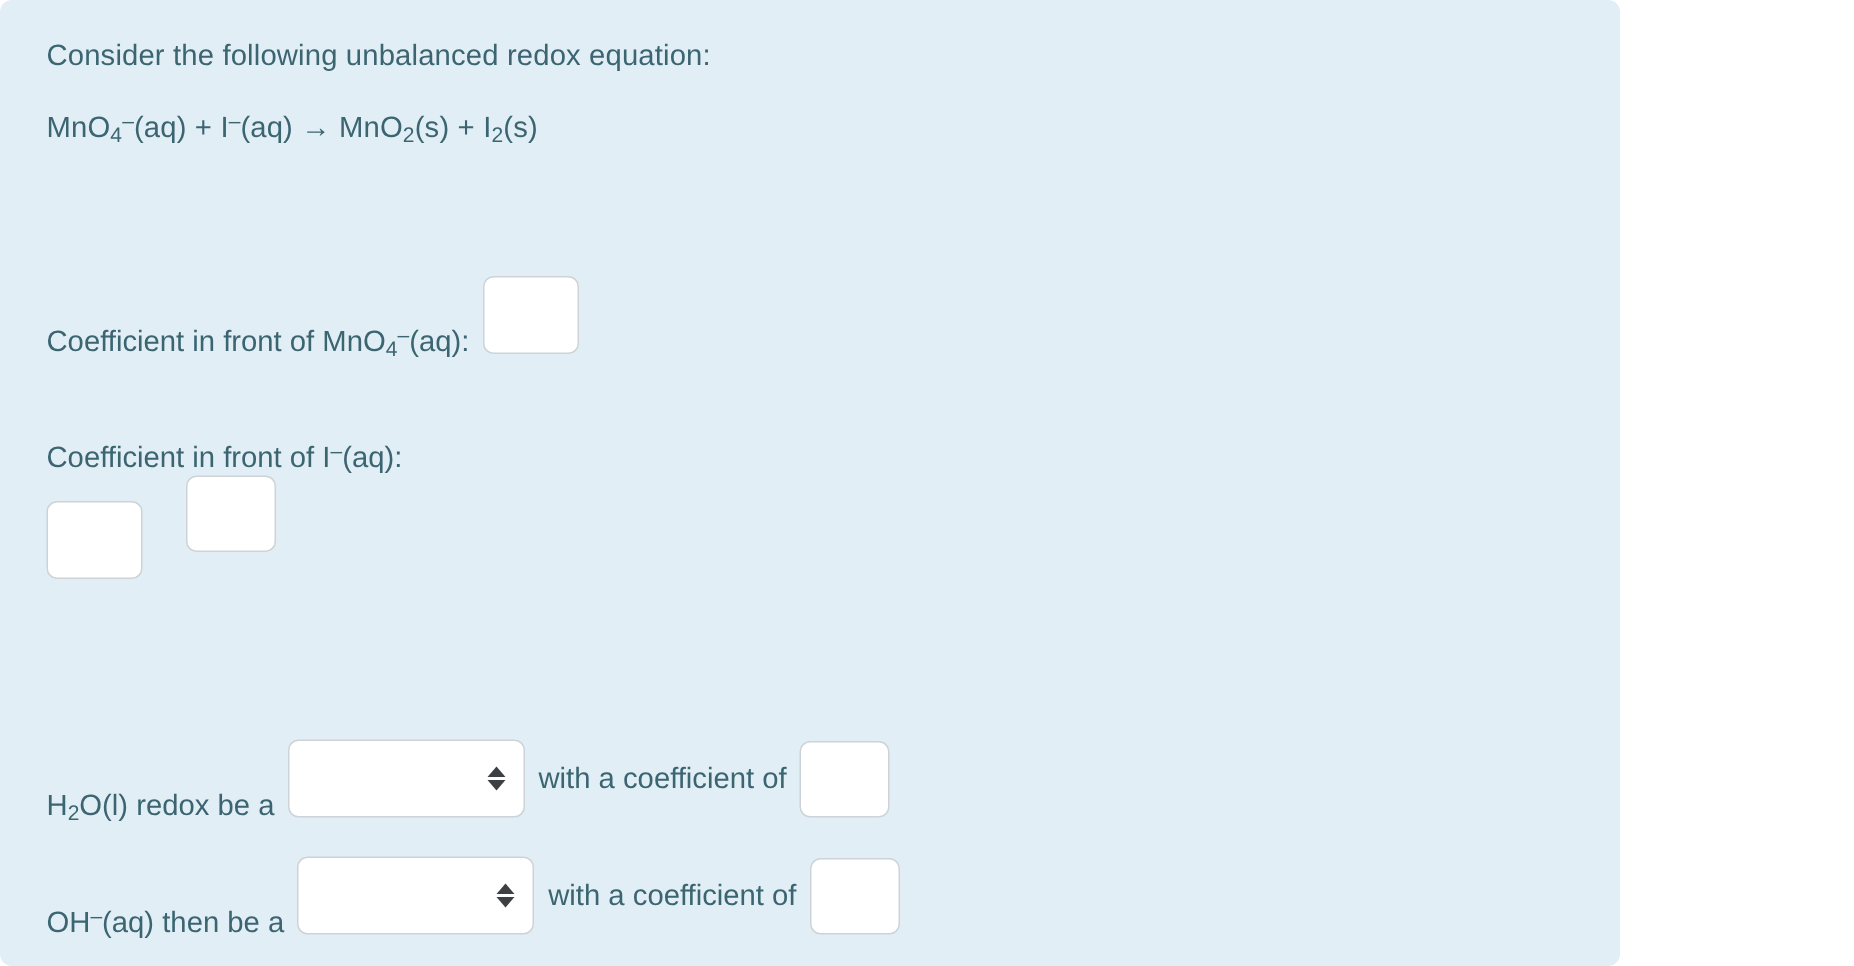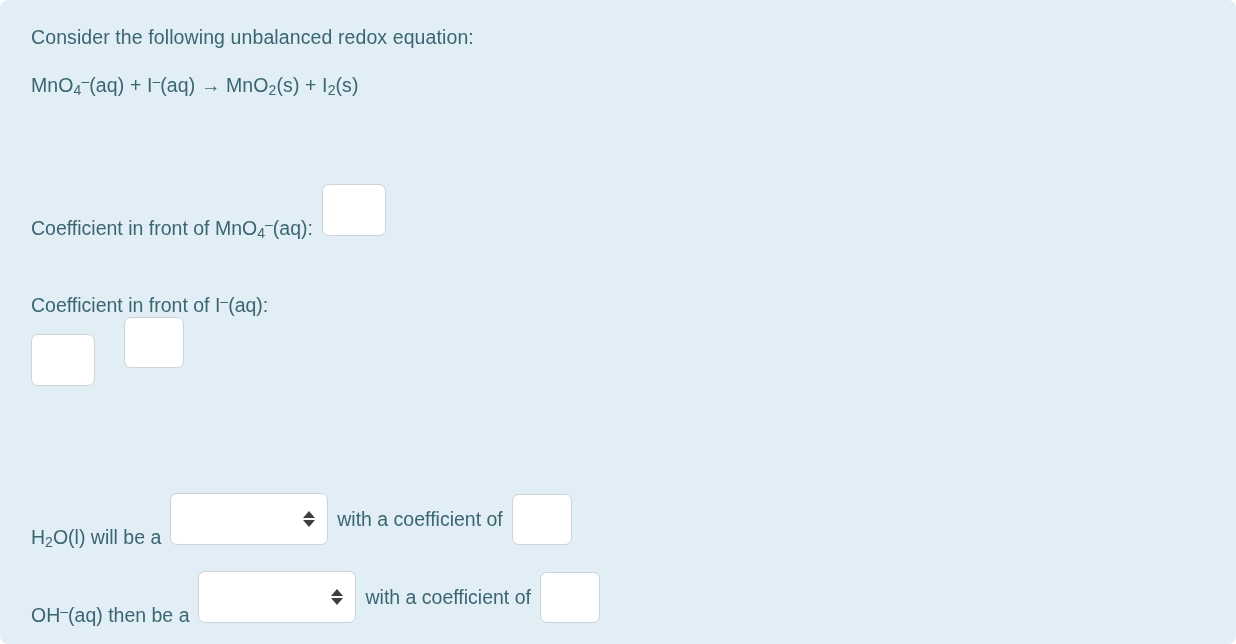--- a/index.html
+++ b/index.html
@@ -9,21 +9,21 @@
   }
   body {
     width: 1236px;
     height: 644px;
     background: #ffffff;
     font-family: "Liberation Sans", sans-serif;
     overflow: hidden;
   }
   #question-panel {
     position: relative;
-    width: 1236px;
+    width: 1080px;
     height: 644px;
     background: #e1eef5;
     border-radius: 8px;
     box-sizing: border-box;
     padding: 0;
     color: #3b6571;
     overflow: hidden;
   }
   .line {
     position: absolute;
@@ -168,21 +168,21 @@
     <span class="row-label"><span>Coefficient in front of I</span><sup class="minus">–</sup><span>(aq):</span></span>
     <input class="coef-input small" type="text" value="" style="">
   </div>
 
   <div class="row row-c3">
     <input class="coef-input" type="text" value="" style="">
   </div>
 
 
   <div class="row row-w">
-    <span class="row-label"><span>H</span><sub>2</sub><span>O(l) will be a</span></span>
+    <span class="row-label"><span>H</span><sub>2</sub><span>O(l) redox be a</span></span>
     <span class="select-wrap">
       <select class="answer-select">
         <option value=""></option>
         <option value="reactant">reactant</option>
         <option value="product">product</option>
       </select>
       <span class="select-arrows">
         <span class="tri-up"></span>
           <span class="tri-down"></span>
       </span>

